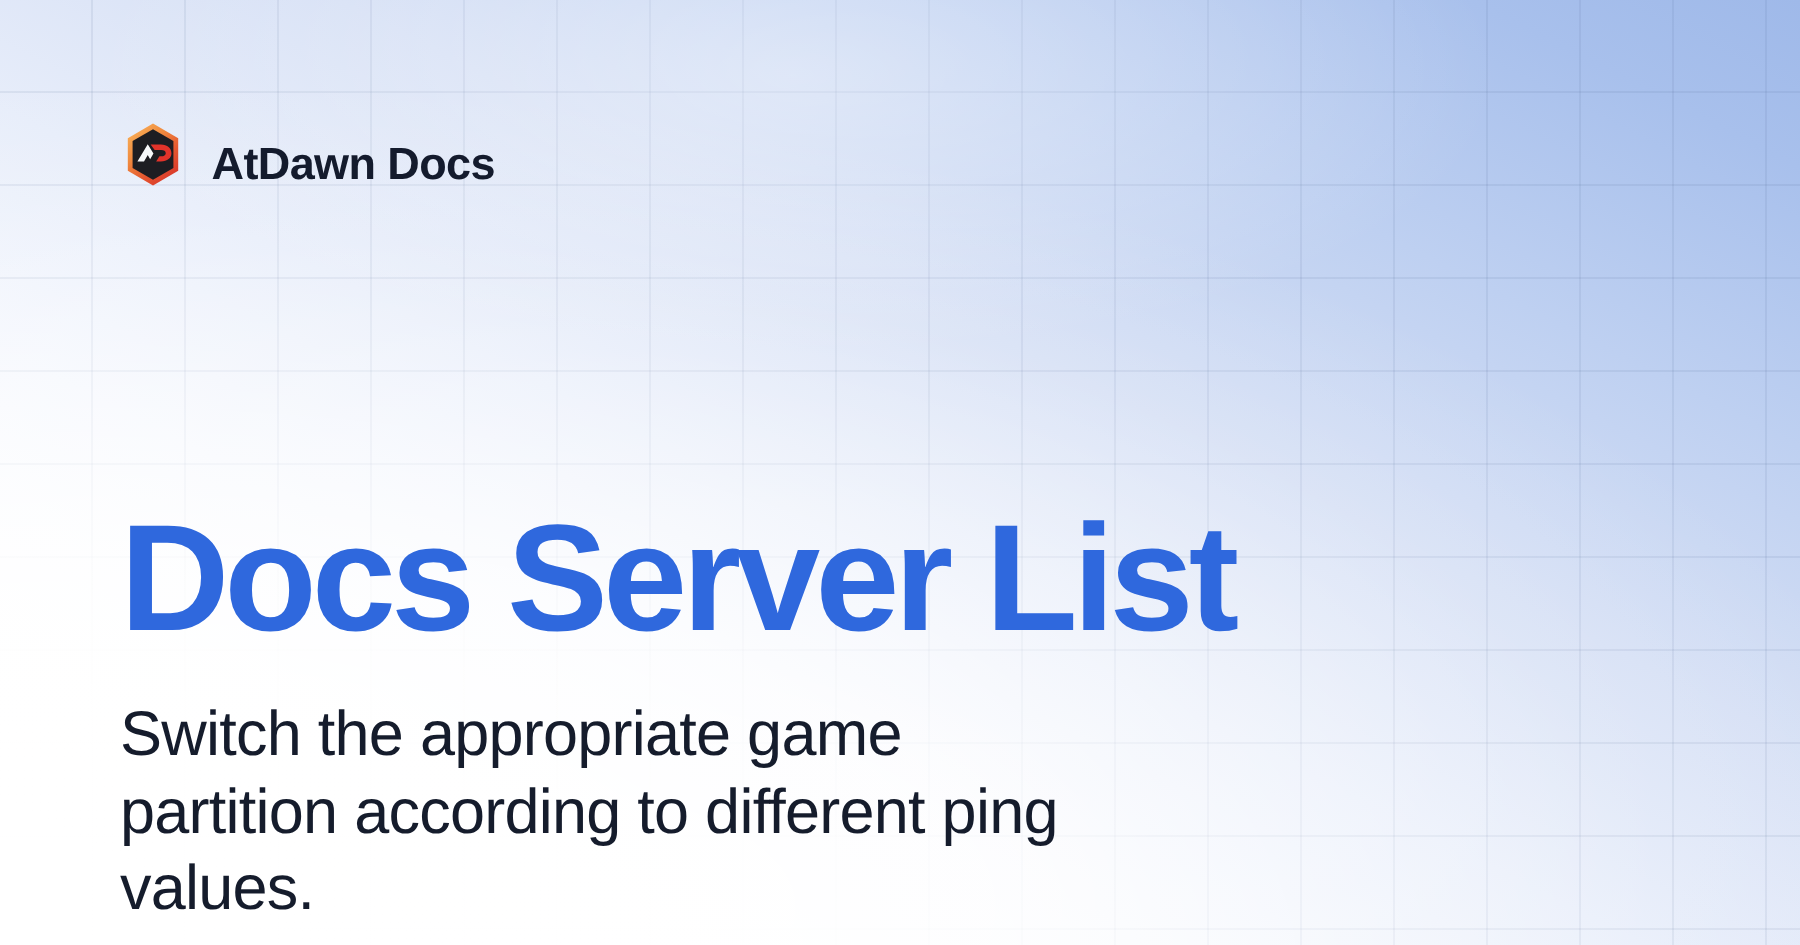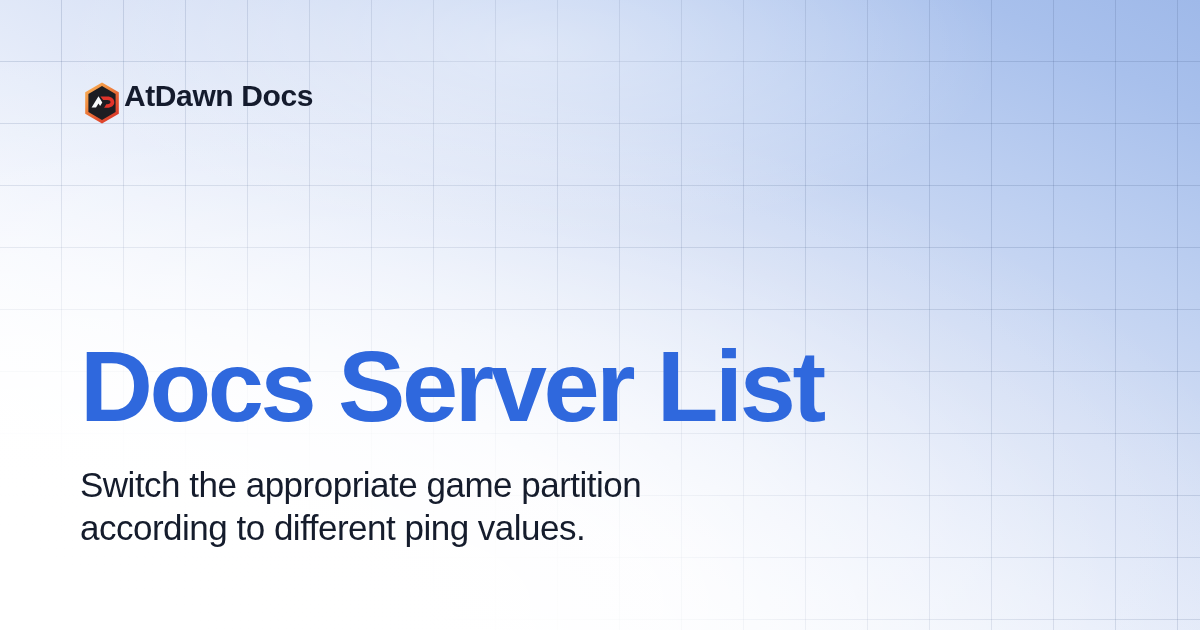--- a/index.html
+++ b/index.html
@@ -88,21 +88,22 @@
     position:absolute;
     inset:0;
   }
 
   
   .brand{
     position:absolute;
     left:80px;
     top:81px;
     display:flex;
-    align-items:flex-start;
+    align-items:flex-end;
+    gap:17px;
     height:44px;
   }
   .brand-mark{
     width:44px;
     height:44px;
     display:block;
     flex:0 0 auto;
   }
   .brand-name{
     font-size:30px;
@@ -123,21 +124,21 @@
   .hero-title{
     font-size:101px;
     font-weight:bold;
     line-height:1.0;
     letter-spacing:-3.4px;
     color:#2f68dd;
     white-space:nowrap;
   }
   .hero-subtitle{
     margin-top:26px;
-    font-size:35px;
+    font-size:42px;
     font-weight:normal;
     line-height:1.23;
     letter-spacing:-0.5px;
     color:#151c2c;
     max-width:660px;
   }
 </style>
 </head>
 <body>
 

